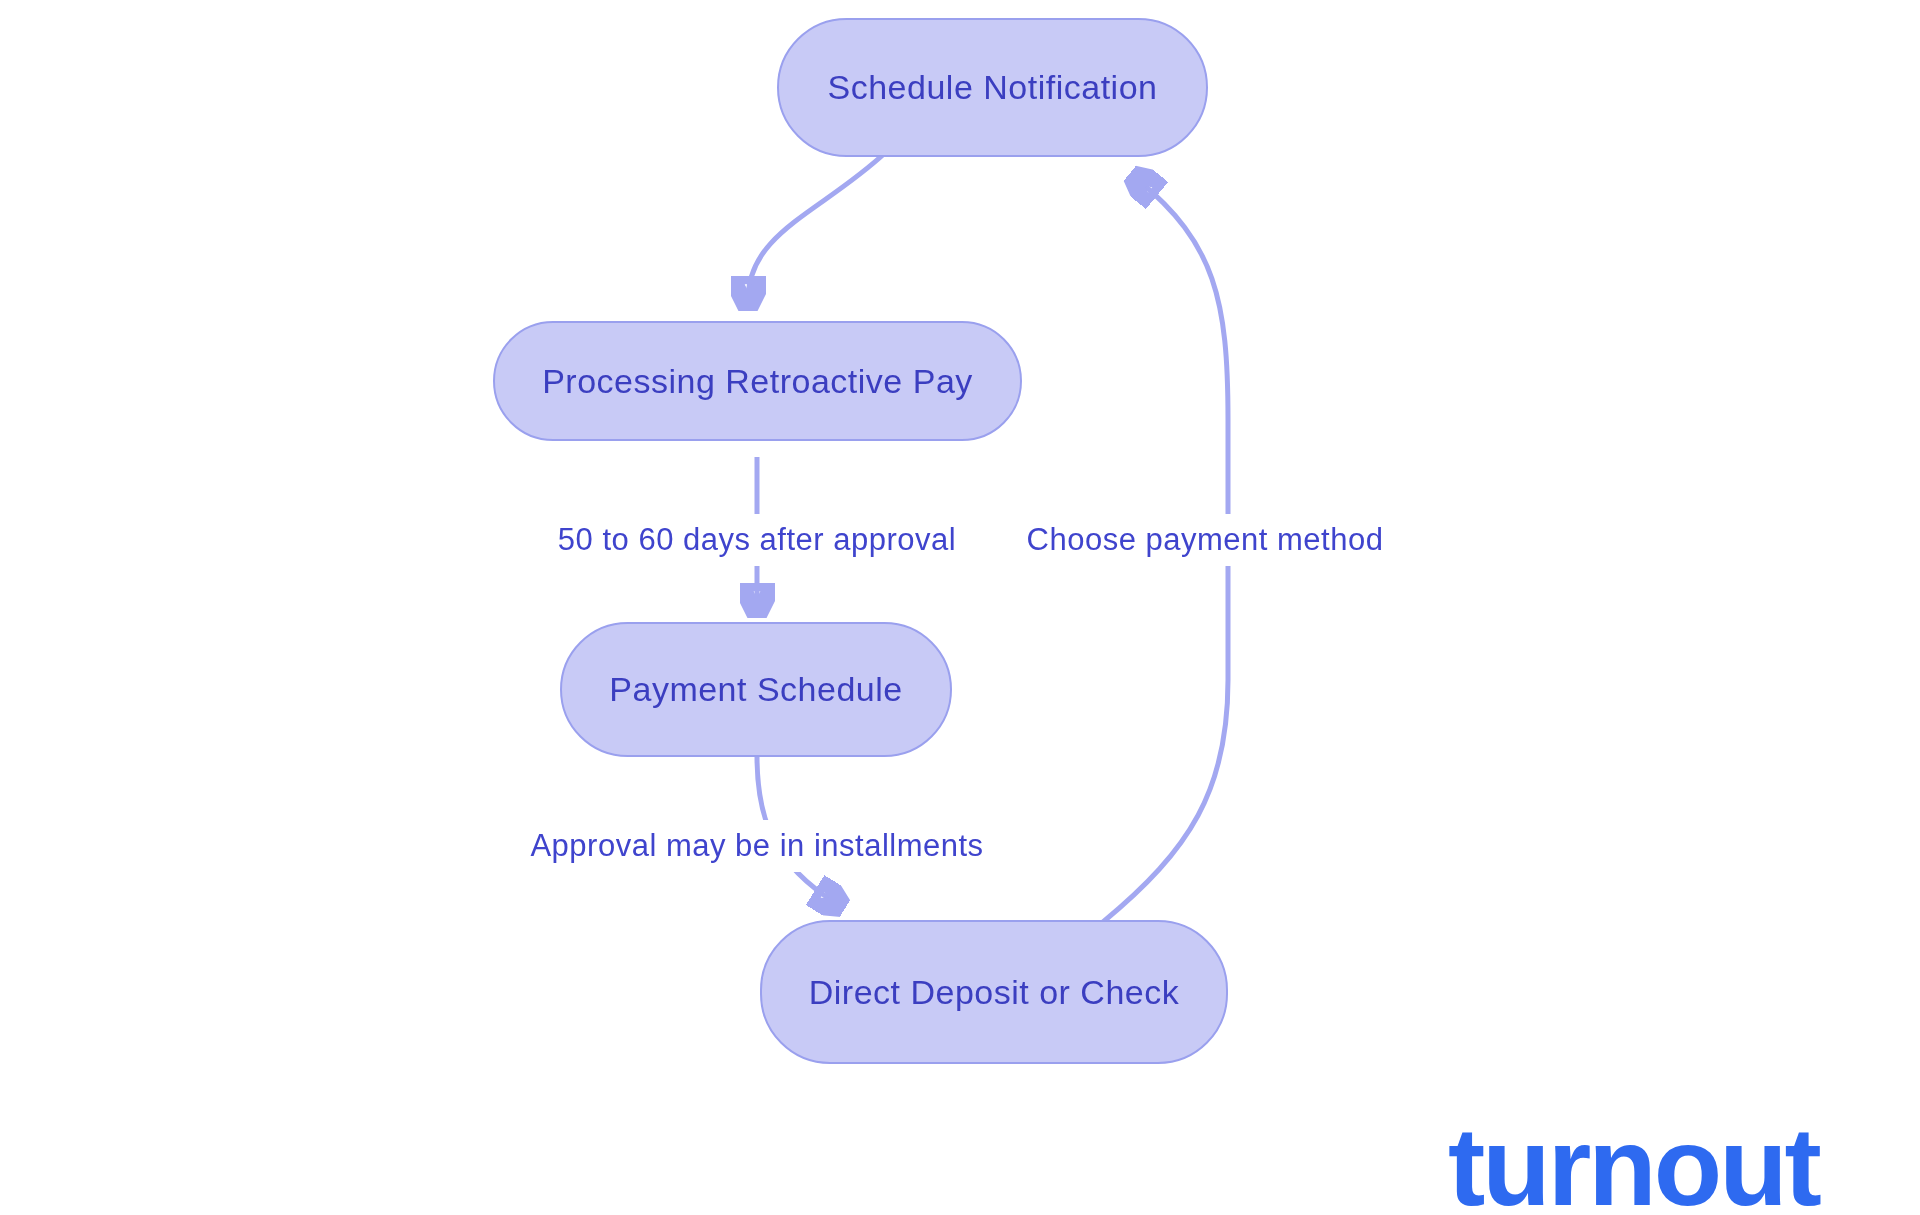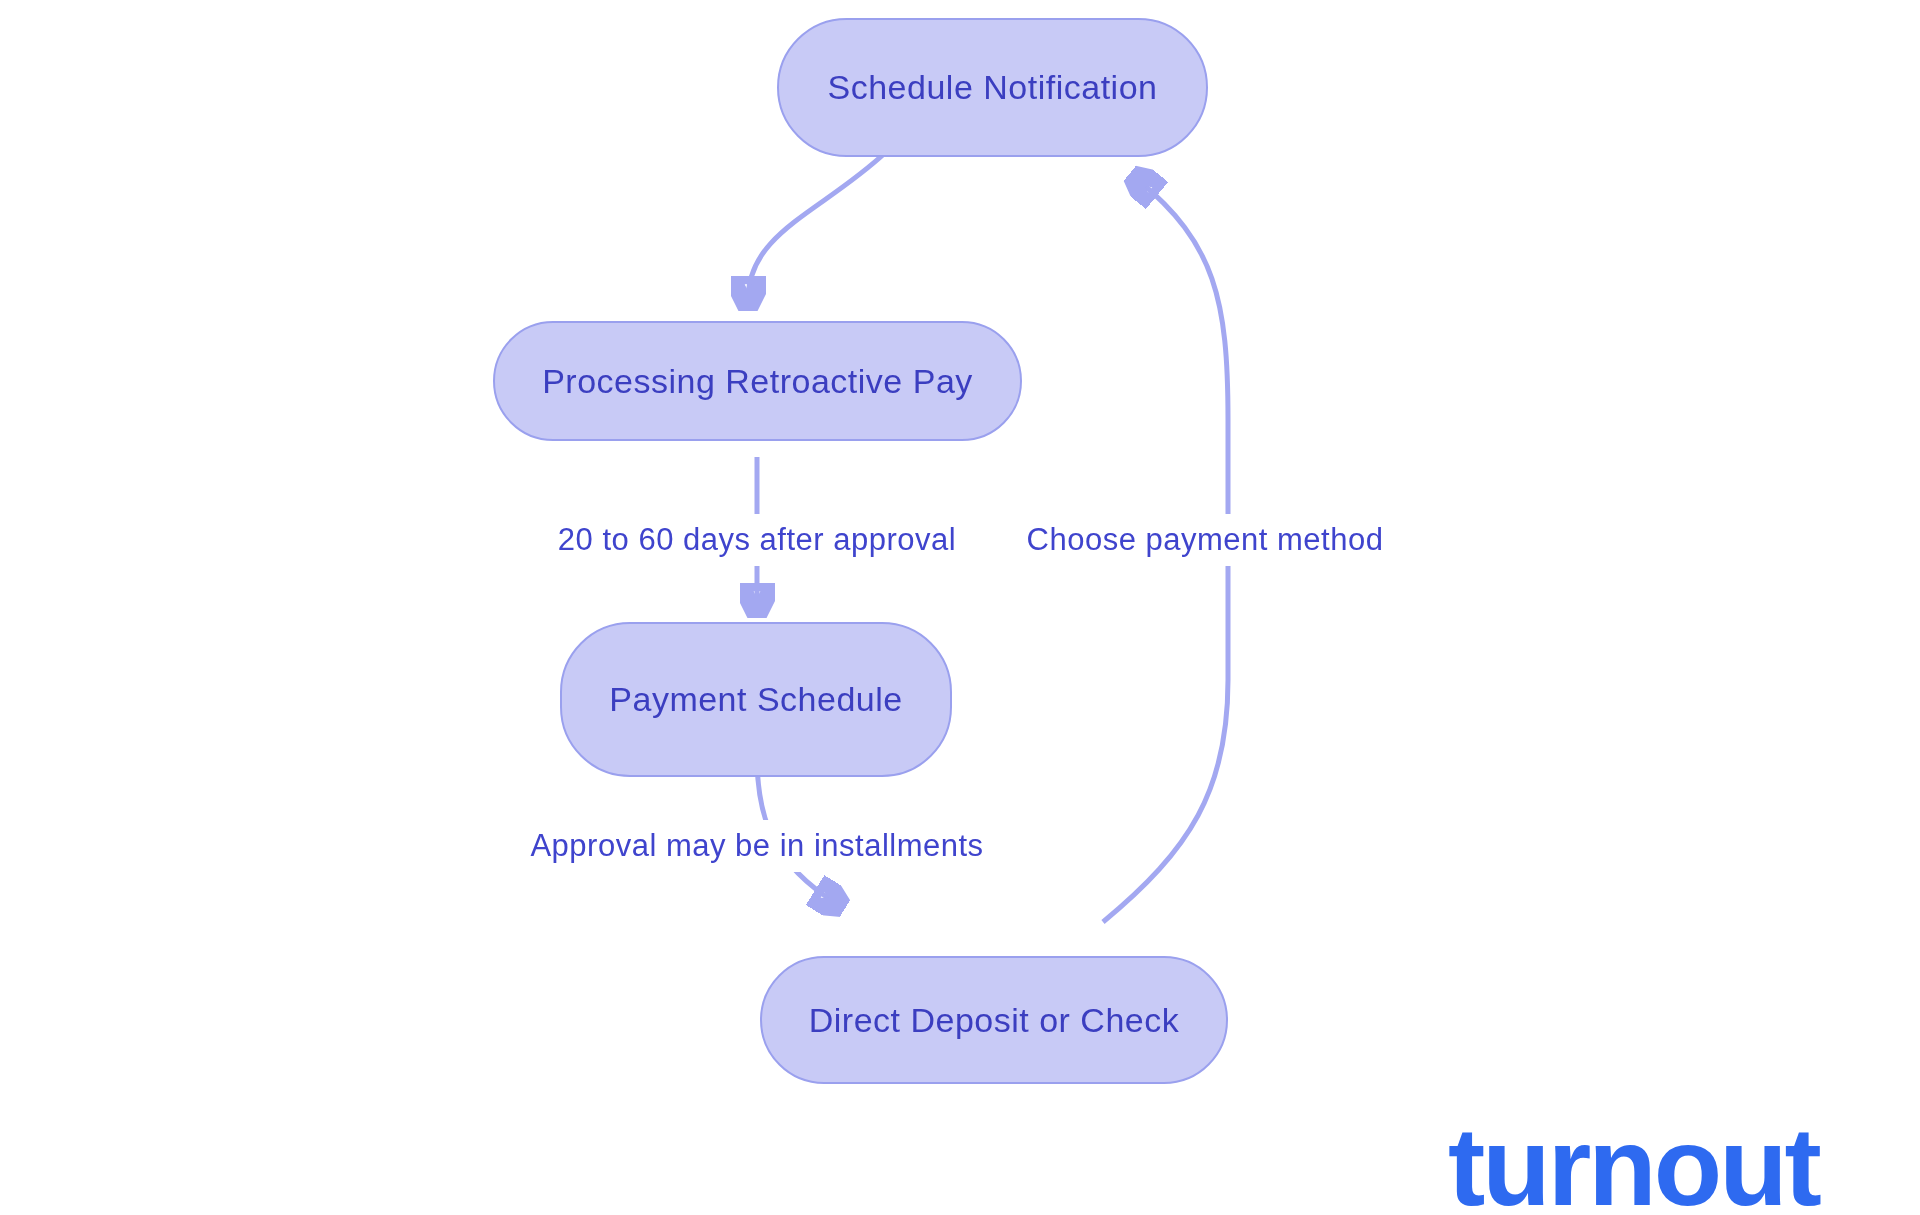--- a/index.html
+++ b/index.html
@@ -50,22 +50,22 @@
     justify-content: center;
     font-size: 34px;
     letter-spacing: 0.5px;
     color: #3b3ec0;
     white-space: nowrap;
     z-index: 3;
     cursor: default;
   }
   .node-approval   { left: 777px;  top: 18px;  width: 431px; height: 139px; }
   .node-processing { left: 493px;  top: 321px; width: 529px; height: 120px; }
-  .node-schedule   { left: 560px;  top: 622px; width: 392px; height: 155px; }
-  .node-deposit    { left: 760px;  top: 920px; width: 468px; height: 128px; margin-top: 36px; }
+  .node-schedule   { left: 560px;  top: 622px; width: 392px; height: 135px; }
+  .node-deposit    { left: 760px;  top: 920px; width: 468px; height: 144px; }
   .label-1 { left: 757px;  top: 239px; }
   .label-2 { left: 757px;  top: 540px; }
   .label-3 { left: 1205px; top: 540px; }
   .label-4 { left: 757px;  top: 846px; }
   .logo {
     position: absolute;
     left: 1448px;
     top: 1086px;
     font-size: 112px;
     font-weight: 700;
@@ -86,21 +86,21 @@
         <path d="M 0 0 L 10 5 L 0 10 z" fill="#a3a8f1" stroke="none"></path>
       </marker>
     </defs>
     <path d="M 886 152 C 822 212, 748 232, 748 300" marker-end="url(#arrow)"></path>
     <path d="M 757 457 L 757 607" marker-end="url(#arrow)"></path>
     <path d="M 757 756 C 757 818, 773 864, 836 903" marker-end="url(#arrow)"></path>
     <path d="M 1103 922 C 1190 850, 1228 790, 1228 680 L 1228 420 C 1228 300, 1215 243, 1138 180" marker-end="url(#arrow)"></path>
   </svg>
 
 
-  <div class="edge-label label-2">20 to 60 days after approval</div>
+  <div class="edge-label label-2">50 to 60 days after approval</div>
 
   <div class="edge-label label-3">Choose payment method</div>
 
   <div class="edge-label label-4">Approval may be in installments</div>
 
   <div class="node node-approval">Schedule Notification</div>
 
   <div class="node node-processing">Processing Retroactive Pay</div>
 
   <div class="node node-schedule">Payment Schedule</div>

